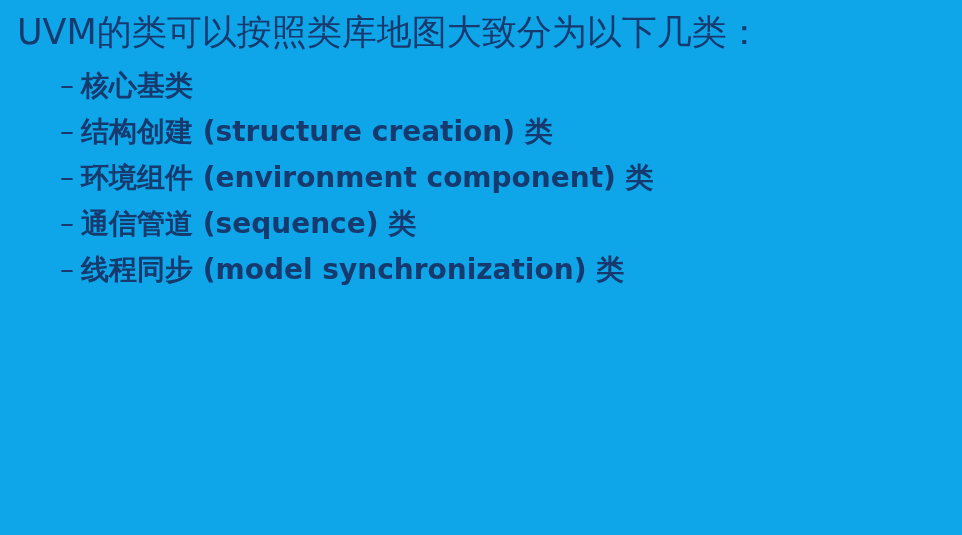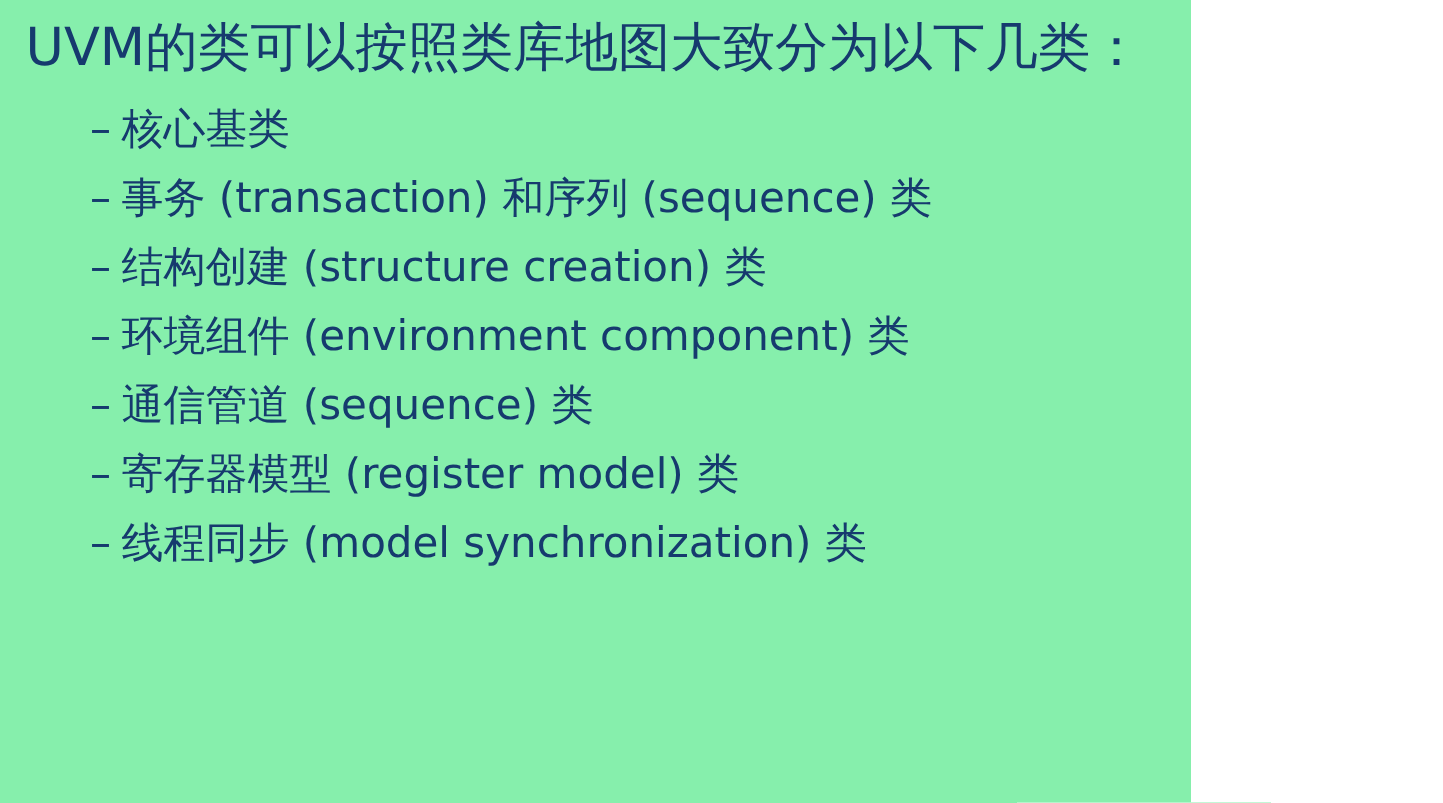--- a/index.html
+++ b/index.html
@@ -1,20 +1,20 @@
 <!DOCTYPE html>
 <html><head>
 <meta charset="utf-8">
 <style>
   html, body { margin: 0; padding: 0; }
   .slide {
     position: relative;
-    width: 794px;
+    width: 962px;
     height: 535px;
-    background: #86efac;
+    background: #0ea5e9;
     color: #163A6E;
     font-family: "DejaVu Sans", "Liberation Sans", sans-serif;
     overflow: hidden;
     box-sizing: border-box;
   }
   .title {
     margin: 0;
     padding: 11px 0 0 17px;
     font-size: 35px;
     font-weight: 400;
@@ -28,54 +28,48 @@
   }
   .bullet-list li {
     font-size: 28px;
     line-height: 46px;
     white-space: nowrap;
   }
   .dash {
     display: inline-block;
     margin-right: 7px;
   }
-  .seg-bold { font-weight: 400; text-align: center; }
-  .seg-regular { font-weight: 400; }
+  .seg-bold { font-weight: 700; text-align: center; }
+  .seg-regular { font-weight: 700; }
 </style>
 </head>
 <body>
 
 <div class="slide">
   <h1 class="title">UVM的类可以按照类库地图大致分为以下几类：</h1>
 
   <ul class="bullet-list">
   <li>
     <span class="dash">–</span><span class="segments"><span class="seg-regular">核心</span><span class="seg-bold">基类</span></span>
   </li>
 
 
-  <li>
-    <span class="dash">–</span><span class="segments"><span class="seg-bold">事务</span><span class="seg-regular"> (transaction) 和</span><span class="seg-bold">序列</span><span class="seg-regular"> (sequence) 类</span></span>
-  </li>
 
   <li>
     <span class="dash">–</span><span class="segments"><span class="seg-regular">结构</span><span class="seg-bold">创建</span><span class="seg-regular"> (structure creation) 类</span></span>
   </li>
 
   <li>
     <span class="dash">–</span><span class="segments"><span class="seg-regular">环境</span><span class="seg-bold">组件</span><span class="seg-regular"> (environment component) 类</span></span>
   </li>
 
   <li>
     <span class="dash">–</span><span class="segments"><span class="seg-bold">通信</span><span class="seg-regular">管道 (sequence) 类</span></span>
   </li>
 
 
-  <li>
-    <span class="dash">–</span><span class="segments"><span class="seg-bold">寄存器模型</span><span class="seg-regular"> (register model) 类</span></span>
-  </li>
 
   <li>
     <span class="dash">–</span><span class="segments"><span class="seg-regular">线程</span><span class="seg-bold">同步</span><span class="seg-regular"> (model synchronization) 类</span></span>
   </li>
 
 </ul>
 </div>
 
 </body></html>

